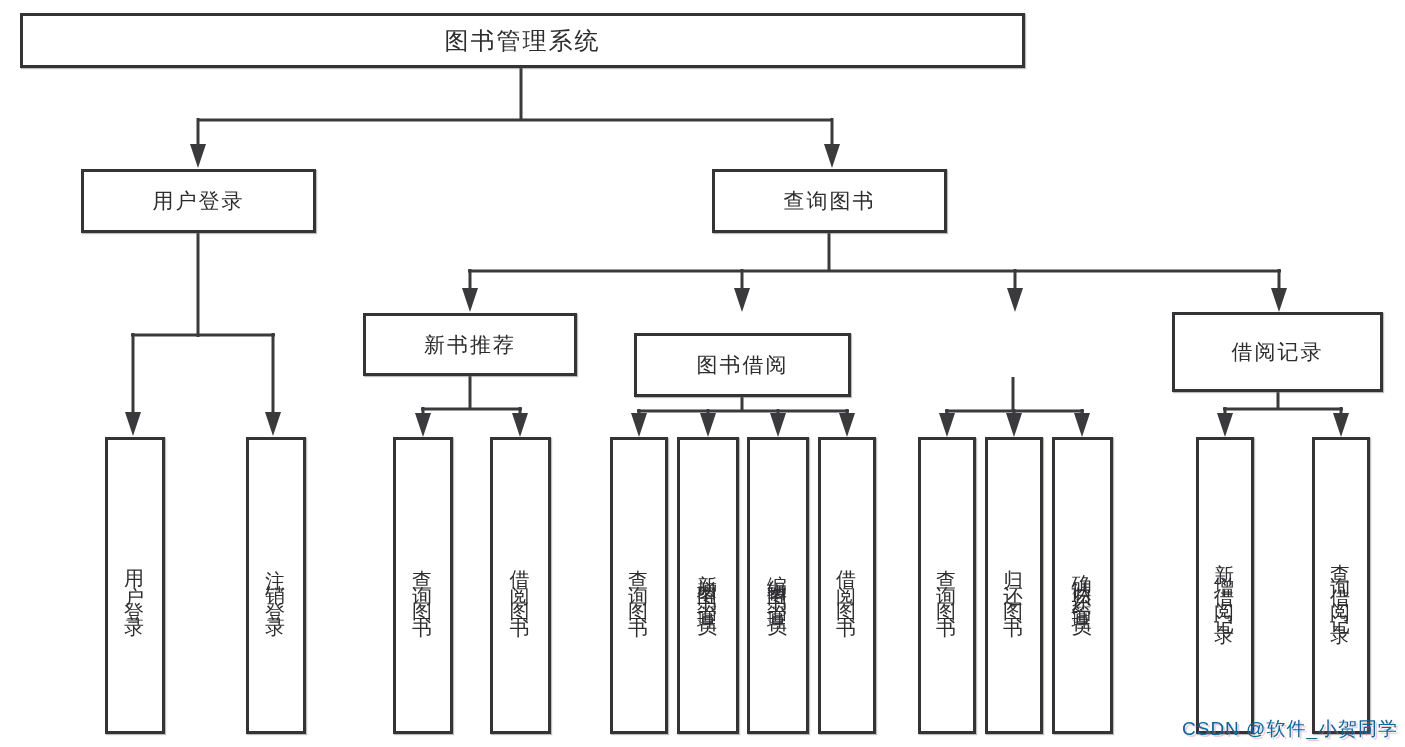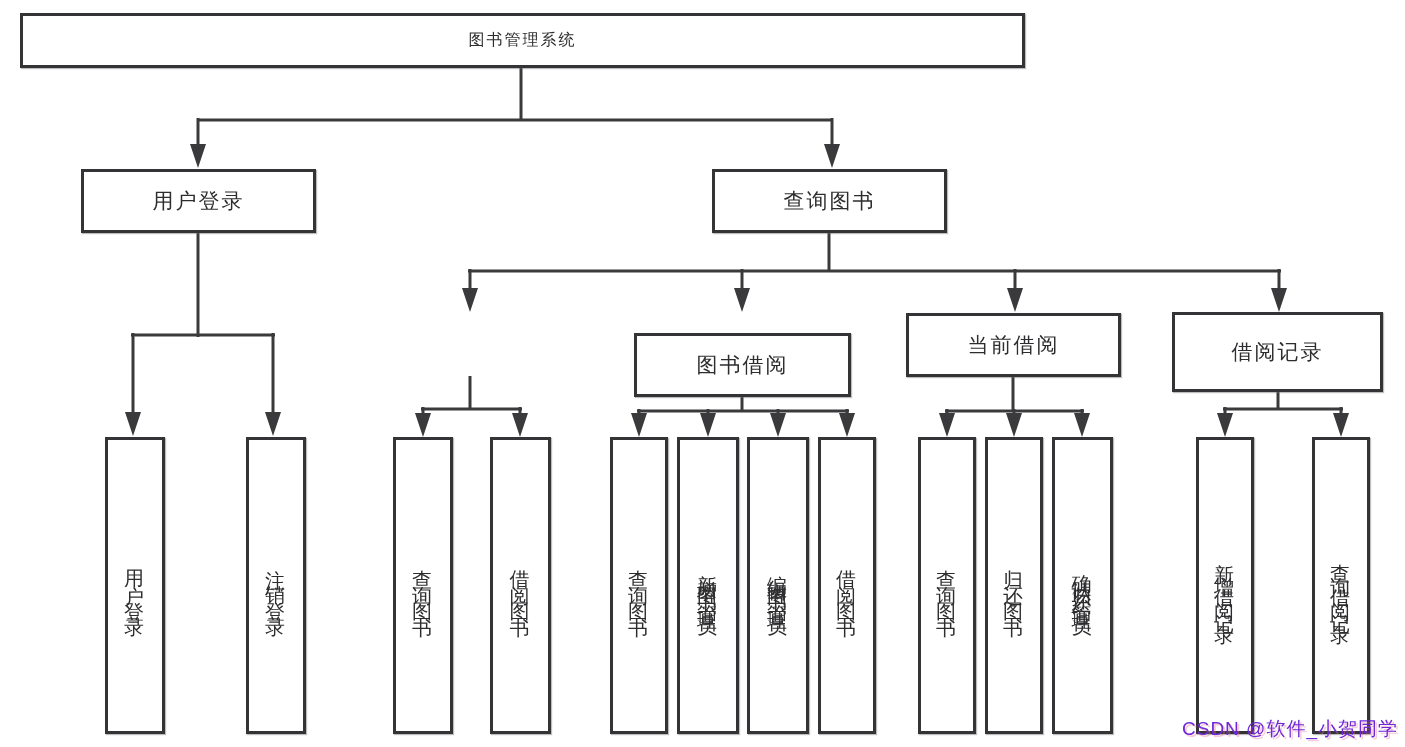--- a/index.html
+++ b/index.html
@@ -22,36 +22,36 @@
     align-items:center;
     justify-content:center;
     box-shadow:1px 1px 1px rgba(110,110,110,0.45);
   }
   .node .lbl{
     color:#2d2d2f;
     font-size:21px;
     letter-spacing:2px;
     white-space:nowrap;
   }
-  .node.root .lbl{font-size:16px;}
+  .node.root .lbl{font-size:24px;}
   .vnode .lbl{
     writing-mode:vertical-lr;
     text-orientation:mixed;
     font-size:20px;
     letter-spacing:2px;
     white-space:nowrap;
   }
   .vnode.sp4 .lbl{letter-spacing:0.80em;}
   .vnode.sp6 .lbl{letter-spacing:0.62em;}
   .vnode.sp9 .lbl{letter-spacing:0.30em;}
   .watermark{
     position:absolute;
     left:1182px;top:716px;
     font-size:19px;
-    color:#6d28d9;
+    color:#0369a1;
     letter-spacing:1px;
     text-shadow:2px 2px 0 rgba(233,120,150,0.40);
     white-space:nowrap;
   }
 </style>
 </head>
 <body>
 
 <div class="canvas">
 
@@ -121,25 +121,25 @@
     <span class="lbl">图书管理系统</span>
   </div>
 
   <div class="node" style="left:81px;top:169px;width:235px;height:64px;">
     <span class="lbl">用户登录</span>
   </div>
   <div class="node" style="left:712px;top:169px;width:235px;height:64px;">
     <span class="lbl">查询图书</span>
   </div>
 
+  <div class="node" style="left:363px;top:313px;width:214px;height:63px;">
+    <span class="lbl">新书推荐</span>
+  </div>
   <div class="node" style="left:634px;top:313px;width:217px;height:64px;margin-top:20px;">
     <span class="lbl">图书借阅</span>
-  </div>
-  <div class="node" style="left:906px;top:313px;width:215px;height:64px;">
-    <span class="lbl">当前借阅</span>
   </div>
   <div class="node" style="left:1172px;top:312px;width:211px;height:80px;">
     <span class="lbl">借阅记录</span>
   </div>
 
   <div class="node vnode sp4" style="left:105px;top:437px;width:60px;height:297px;">
     <span class="lbl">用户登录</span>
   </div>
   <div class="node vnode sp4" style="left:246px;top:437px;width:60px;height:297px;">
     <span class="lbl">注销登录</span>

